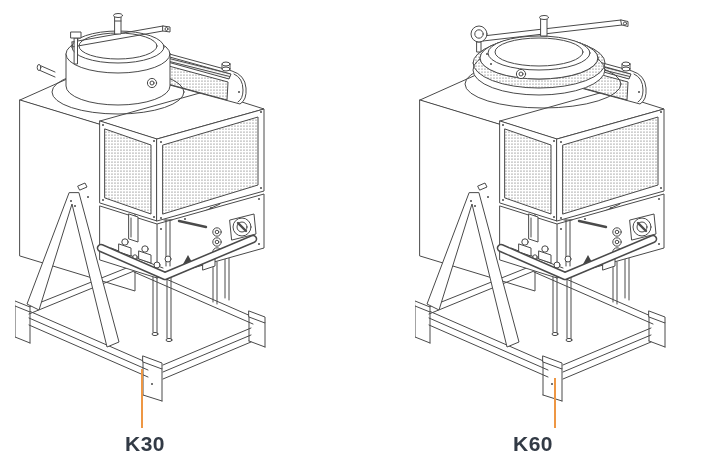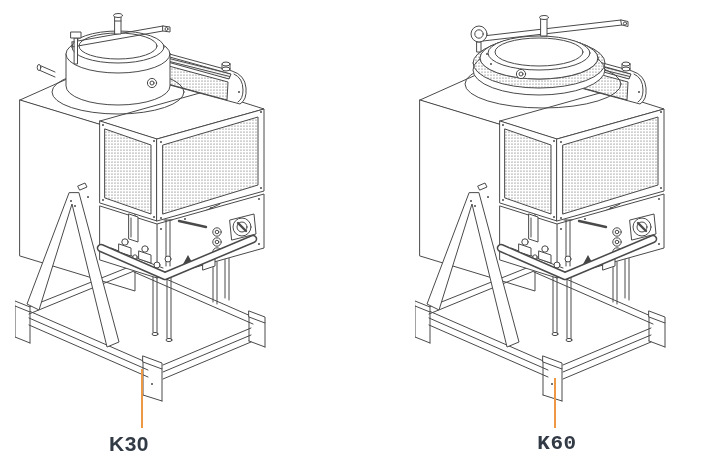--- a/index.html
+++ b/index.html
@@ -12,22 +12,22 @@
   #fig0-svg{left:15px;top:8px;}
   #fig1-svg{left:415px;top:8px;}
   .leader{position:absolute;width:2px;background:var(--leader,#EE9744);}
   #leader0{left:141px;top:369px;height:59px;}
   #leader1{left:554px;top:378px;height:50px;}
   .figure-label{
     position:absolute;top:432px;width:90px;text-align:center;
     font-size:21px;font-weight:600;letter-spacing:.5px;
     color:var(--label,#323A45);
   }
-  #label0{left:84px;}
-  #label1{left:512px;font-family:Liberation Mono, monospace;}
+  #label0{left:100px;}
+  #label1{left:488px;}
   .defs-svg{position:absolute;width:0;height:0;}
 </style>
 </head>
 <body>
 
 <svg class="defs-svg" xmlns="http://www.w3.org/2000/svg" aria-hidden="true">
 <defs>
   <pattern id="dots" width="3" height="3" patternUnits="userSpaceOnUse">
     <circle cx="1" cy="1" r="0.62" fill="#555"></circle>
   </pattern>

